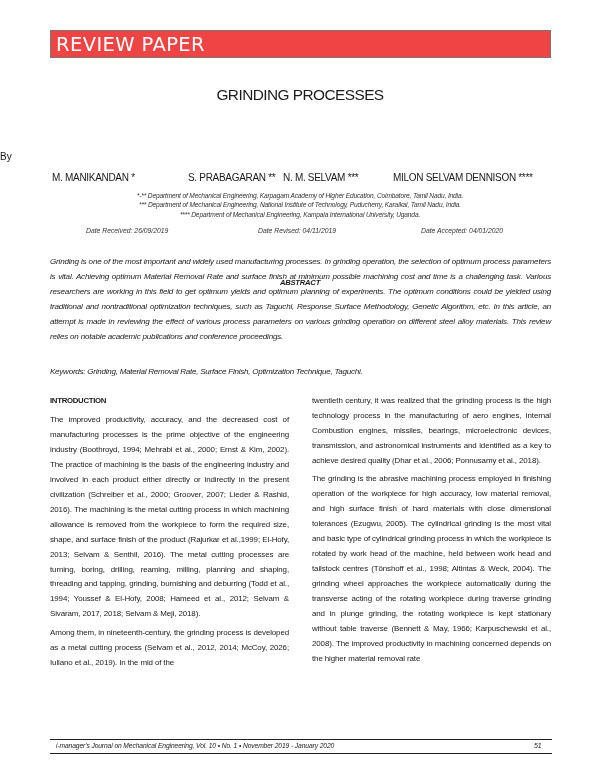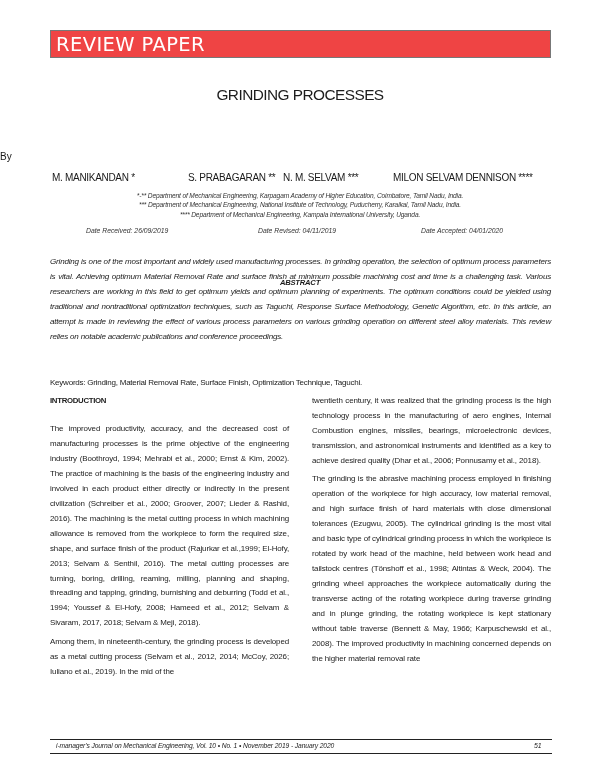--- a/index.html
+++ b/index.html
@@ -45,35 +45,35 @@
     .abstract-heading {
       position: absolute; left: 0; top: 242px; width: 600px; text-align: center;
       font-style: italic; font-size: 7.6px; font-weight: bold; letter-spacing: -0.2px; margin-top: 36px;
     }
     .abstract-body {
       position: absolute; left: 50px; top: 254px; width: 501px;
       font-style: italic; font-size: 8.05px; line-height: 15.1px; text-align: justify;
       letter-spacing: -0.2px; color: #222;
     }
     .keywords {
-      position: absolute; left: 50px; top: 378px; width: 501px;
-      font-size: 8.05px; letter-spacing: -0.25px; color: #222;
+      position: absolute; left: 50px; top: 367px; width: 501px;
+      font-style: italic; font-size: 8.05px; letter-spacing: -0.25px; color: #222;
     }
 
     .col {
       position: absolute; top: 394px; width: 239px;
       font-size: 7.95px; line-height: 14.95px; text-align: justify; color: #222;
       letter-spacing: -0.12px;
     }
     .col.left { left: 50px; }
     .col.right { left: 312px; top: 394px; }
     .col p { margin-bottom: 3.5px; }
     .section-heading {
       font-size: 7.8px; font-weight: bold; letter-spacing: -0.3px;
-      margin-bottom: 14px; line-height: 14px;
+      margin-bottom: 5px; line-height: 14px;
     }
 
     .footer-line1 { position: absolute; left: 50px; top: 739px; width: 502px; height: 1px; border-top: 1.5px solid #222; }
     .footer-line2 { position: absolute; left: 50px; top: 753px; width: 502px; height: 1px; border-top: 1.5px solid #222; }
     .footer-text {
       position: absolute; left: 56px; top: 742px; font-style: italic; font-size: 6.7px;
       color: #222; white-space: nowrap; letter-spacing: -0.1px;
     }
     .page-number {
       position: absolute; left: 534px; top: 742px; font-style: italic; font-size: 6.9px;

